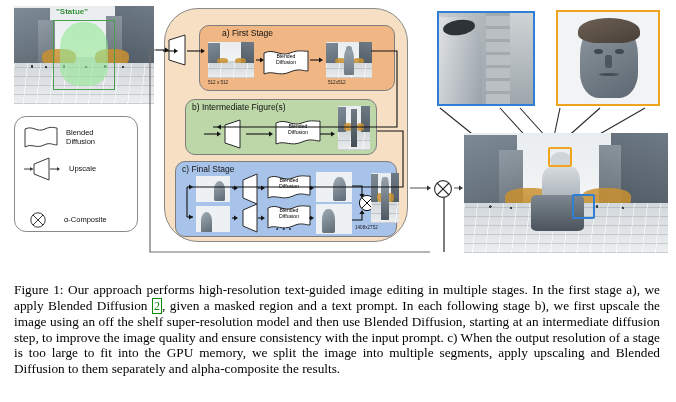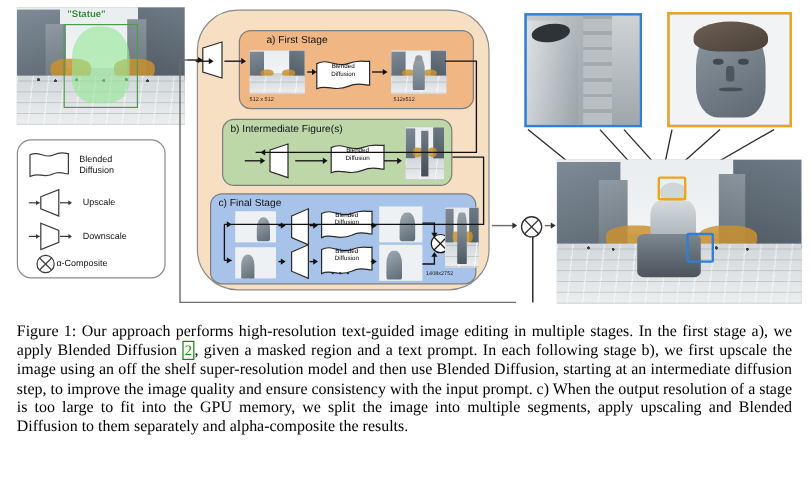--- a/index.html
+++ b/index.html
@@ -95,21 +95,21 @@
     border:2px solid #2f7fd6;box-sizing:border-box;overflow:hidden;background:#aeb7bd;}
   #crop-head{left:556px;top:10px;width:104px;height:96px;
     border:2px solid #f0a41e;box-sizing:border-box;overflow:hidden;background:#aeb7bd;}
   #result-image{left:464px;top:133px;width:204px;height:120px;overflow:hidden;background:#b9c3ca;}
   #res-box-head{position:absolute;left:41%;top:12%;width:12%;height:16%;
     border:2px solid #f0a41e;box-sizing:border-box;border-radius:2px;}
   #res-box-arm{position:absolute;left:53%;top:51%;width:11%;height:21%;
     border:2px solid #2f7fd6;box-sizing:border-box;border-radius:2px;}
 
   
-  #caption{left:14px;top:268px;width:646px;
+  #caption{left:14px;top:282px;width:646px;
     font-family:"Liberation Serif",serif;font-size:13.3px;line-height:15.6px;
     color:#000;text-align:justify;}
   .cite{color:#0a8a0a;border:1px solid #0a8a0a;padding:0 1px;font-size:12px;}
 
   svg{display:block;overflow:visible;}
   .wire{stroke:#111;stroke-width:1.1;fill:none;}
   .wire-gray{stroke:#6d6d6d;stroke-width:1.2;fill:none;}
   .leader{stroke:#2b2b2b;stroke-width:1.1;fill:none;}
 </style>
 </head>
@@ -155,42 +155,30 @@
           <path d="M11 7 L26 1 L26 23 L11 17 Z" fill="#fff" stroke="#3a3a3a" stroke-width="1"></path>
           <line x1="1" y1="12" x2="10" y2="12" stroke="#3a3a3a" stroke-width="1"></line>
           <path d="M10 12 l-3 -2 v4 z" fill="#3a3a3a"></path>
           <line x1="27" y1="12" x2="36" y2="12" stroke="#3a3a3a" stroke-width="1"></line>
           <path d="M37 12 l-3 -2 v4 z" fill="#3a3a3a"></path>
         </svg>
       </span>
       <span class="legend-label" style="margin-left:6px;">Upscale</span>
     </div>
 
-    <div class="legend-row" style="left:8px;top:68px;">
-      <span>
-        <svg width="40" height="24" viewBox="0 0 40 24">
-          <path d="M11 1 L26 7 L26 17 L11 23 Z" fill="#fff" stroke="#3a3a3a" stroke-width="1"></path>
-          <line x1="1" y1="12" x2="10" y2="12" stroke="#3a3a3a" stroke-width="1"></line>
-          <path d="M10 12 l-3 -2 v4 z" fill="#3a3a3a"></path>
-          <line x1="27" y1="12" x2="36" y2="12" stroke="#3a3a3a" stroke-width="1"></line>
-          <path d="M37 12 l-3 -2 v4 z" fill="#3a3a3a"></path>
-        </svg>
-      </span>
-      <span class="legend-label" style="margin-left:6px;">Downscale</span>
-    </div>
 
     <div class="legend-row" style="left:14px;top:94px;">
       <span>
         <svg width="18" height="18" viewBox="0 0 18 18">
           <circle cx="9" cy="9" r="7.2" fill="#fff" stroke="#3a3a3a" stroke-width="1"></circle>
           <line x1="4" y1="4" x2="14" y2="14" stroke="#3a3a3a" stroke-width="1"></line>
           <line x1="14" y1="4" x2="4" y2="14" stroke="#3a3a3a" stroke-width="1"></line>
         </svg>
       </span>
-      <span class="legend-label" style="margin-left:0;">α-Composite</span>
+      <span class="legend-label" style="margin-left:17px;">α-Composite</span>
     </div>
   </div>
 
   <div class="abs" id="pipeline">
 
     <div id="stage-a">
       <div class="abs panel-title" style="left:6px;top:2px;padding-left:16px;">a) First Stage</div>
 
       <div class="thumb" style="left:8px;top:16px;width:46px;height:36px;">
         <div class="photo">

